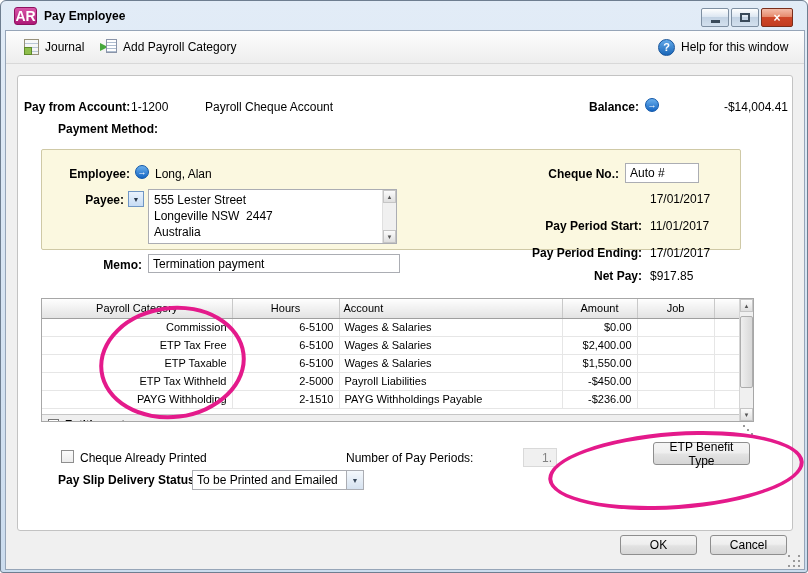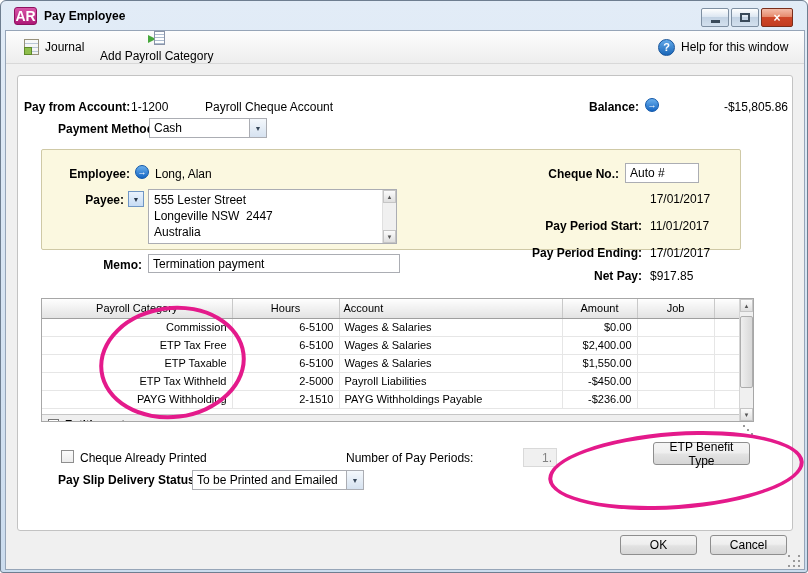--- a/index.html
+++ b/index.html
@@ -201,49 +201,43 @@
     <span>×</span>
   </div>
 
   <div class="abs client-frame"></div>
 
   <div class="abs toolbar">
     <div class="tool-item" style="left:14px;">
       <span class="ic-journal"></span>
       <span>Journal</span>
     </div>
-    <div class="tool-item" style="left:90px;flex-direction:column;">
+    <div class="tool-item" style="left:90px;">
       <span class="ic-addcat">
           <span class="arrowhead"></span>
           <span class="doc"></span>
         </span>
       <span>Add Payroll Category</span>
     </div>
     <div class="tool-item" style="left:648px;">
       <span class="help-icon">?</span>
       <span>Help for this window</span>
     </div>
   </div>
 
   <div class="abs white-panel"></div>
 
   <div class="abs bold" style="left:23px;top:99px;">Pay from Account:</div>
   <div class="abs" style="left:130px;top:99px;">1-1200</div>
   <div class="abs" style="left:204px;top:99px;">Payroll Cheque Account</div>
   <div class="abs bold" style="right:168px;top:99px;padding-left:7px;">Balance:</div>
   <div class="abs blue-arrow" style="right:148px;top:97px;">→</div>
-  <div class="abs" style="right:19px;top:99px;">-$15,805.86</div>
+  <div class="abs" style="right:19px;top:99px;">-$14,004.41</div>
 
   <div class="abs bold" style="left:57px;top:121px;">Payment Method:</div>
-  <div class="combo" style="left:148px;top:117px;width:118px;">
-    <span class="combo-text">Cash</span>
-    <span class="combo-btn">
-        <span class="combo-arrow">▼</span>
-      </span>
-  </div>
 
   <div class="abs yellow-panel">
     <div class="ylabel" style="left:0;width:88px;top:17px;">Employee:</div>
     <div class="blue-arrow" style="position:absolute;left:93px;top:15px;">→</div>
     <div style="position:absolute;left:113px;top:17px;">Long, Alan</div>
 
     <div class="ylabel" style="left:440px;width:137px;top:17px;">Cheque No.:</div>
     <input class="tb" style="left: 583px; top: 13px; width: 74px; height: 20px;" value="Auto #">
 
     <div class="ylabel" style="left:0;width:82px;top:43px;">Payee:</div>

